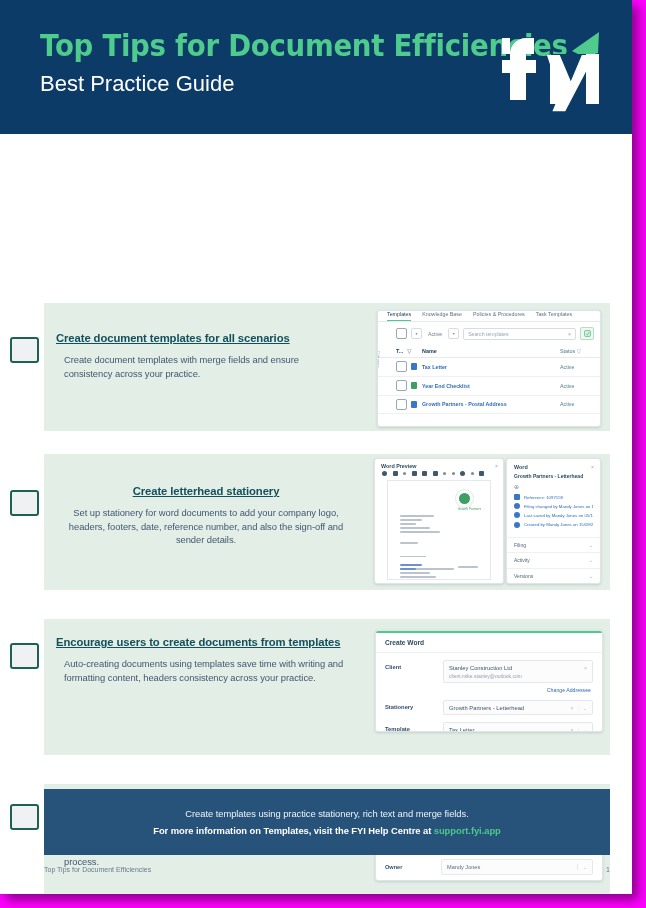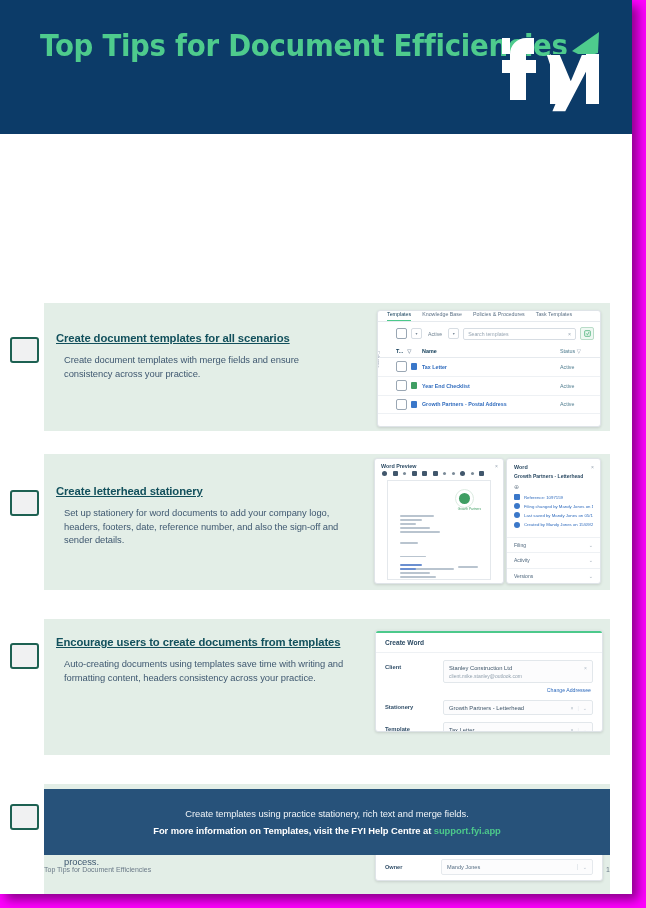--- a/index.html
+++ b/index.html
@@ -158,20 +158,21 @@
   }
 </style>
 </head>
 <body>
 
 <div class="page">
 
   <div class="header">
     <div class="header-inner">
       <div class="title">Top Tips for Document Efficiencies</div>
+      <div class="subtitle">Best Practice Guide</div>
     </div>
     <div class="logo">
       <svg viewBox="0 0 110 100" width="110" height="100">
 
         <path d="M105 14 L78 33 L86 37 L88 48 L94 38 L104 35 Z" fill="#4ecb8d"></path>
 
         <path d="M20 30 a16 16 0 0 1 16 -16 h8 v16 h-8 v46 h-16 v-46 h-8 v-16 h8 z" fill="#ffffff" transform="translate(-4,6)"></path>
         <rect x="8" y="42" width="34" height="13" fill="#ffffff"></rect>
 
         <path d="M56 36 L70 36 L70 86 L56 86 Z" fill="#ffffff"></path>
@@ -247,21 +248,21 @@
         <div class="k-c-name">Growth Partners - Postal Address</div>
         <div class="k-c-status">Active</div>
       </div>
 
     </div>
   </div>
 
   <div class="section">
     <div class="band" style="top:320px;height:136px;"></div>
     <div class="checkbox" style="top:356px;"></div>
-    <div class="sec-text" style="left:56px;top:350px;width:300px;">
+    <div class="sec-text" style="left:56px;top:350px;width:300px;text-align:center;">
       <p class="sec-title">Create letterhead stationery</p>
       <p class="sec-body">Set up stationery for word documents to add your company logo, headers, footers, date, reference number, and also the sign-off and sender details.</p>
     </div>
 
     <div class="shot" style="left:374px;top:324px;width:128px;height:124px;">
       <div class="w-bar">
         <div class="w-t">Word Preview</div>
         <div class="w-x">×</div>
       </div>
       <div class="w-icons">

